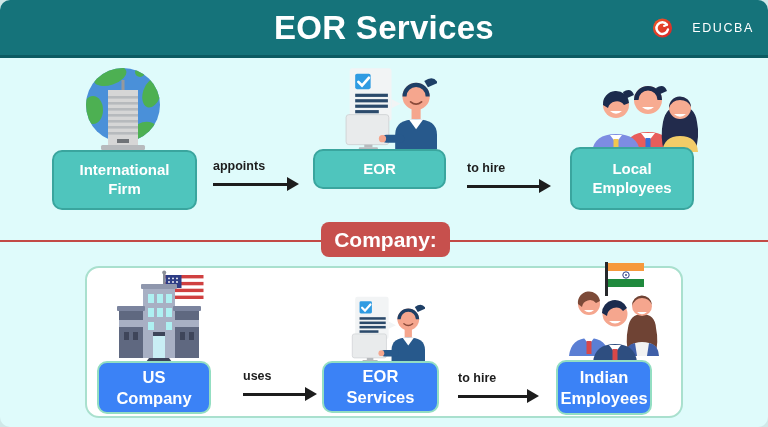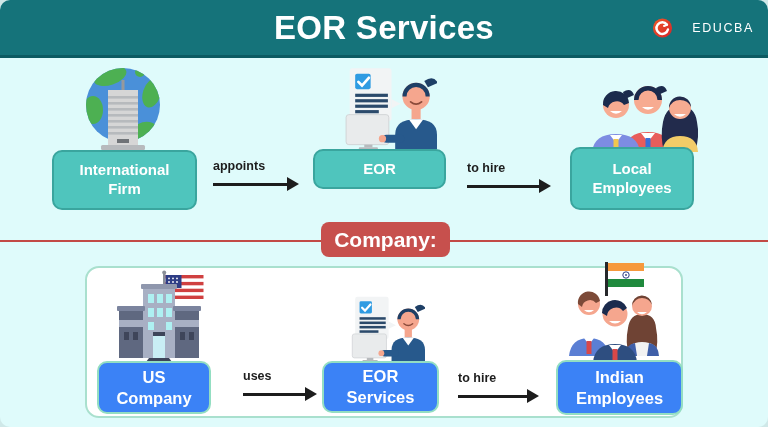--- a/index.html
+++ b/index.html
@@ -283,21 +283,21 @@
       <path d="M39 51 a13 13 0 0 1 25 -5 l-4 3 a9 9 0 0 0 -16 5 z" fill="#1b2b4d"></path>
       <path d="M46 59 q6 5 12 0 z" fill="#ffffff"></path>
       <path d="M30 100 q2 -18 22 -18 q20 0 22 18 z" fill="#2e4e80"></path>
       <path d="M52 83 l-6 0 6 8 6 -8 z" fill="#ffffff"></path>
       <rect x="49.5" y="87" width="5" height="13" fill="#d84848"></rect>
     </svg>
   </span>
 
   <div class="node-box bot-box" style="left:97px;top:361px;width:114px;height:53px;">US Company</div>
   <div class="node-box bot-box" style="left:322px;top:361px;width:117px;height:52px;">EOR Services</div>
-  <div class="node-box bot-box" style="left:556px;top:360px;width:127px;height:55px;">Indian Employees</div>
+  <div class="node-box bot-box" style="left:556px;top:360px;width:96px;height:55px;">Indian Employees</div>
 
   <div class="arrow" style="left:243px;top:369px;">
     <span class="arrow-label">uses</span>
     <div class="arrow-body">
       <div class="arrow-line" style="width:62px;"></div>
         <div class="arrow-head"></div>
     </div>
   </div>
   <div class="arrow" style="left:458px;top:371px;">
     <span class="arrow-label">to hire</span>

